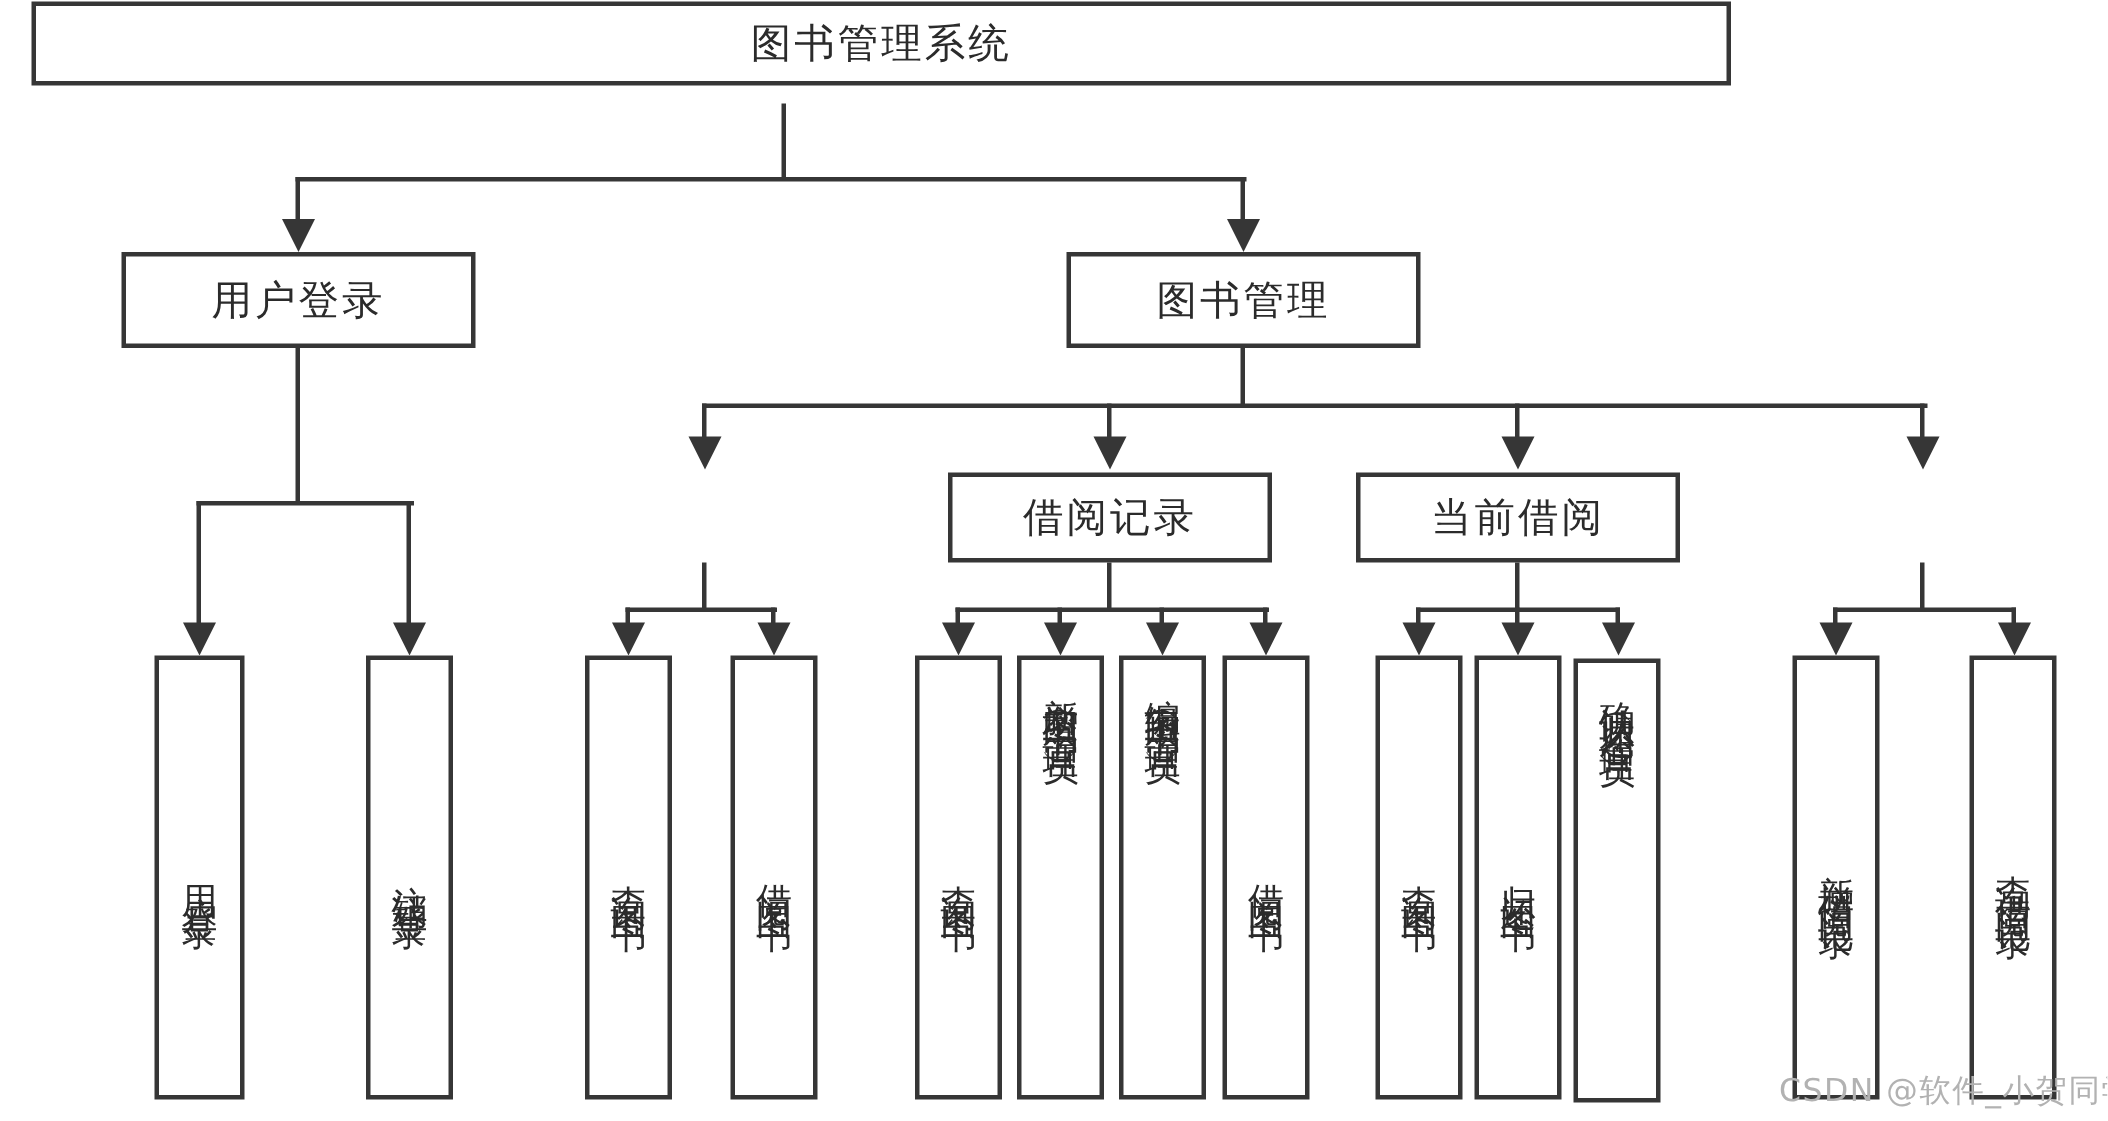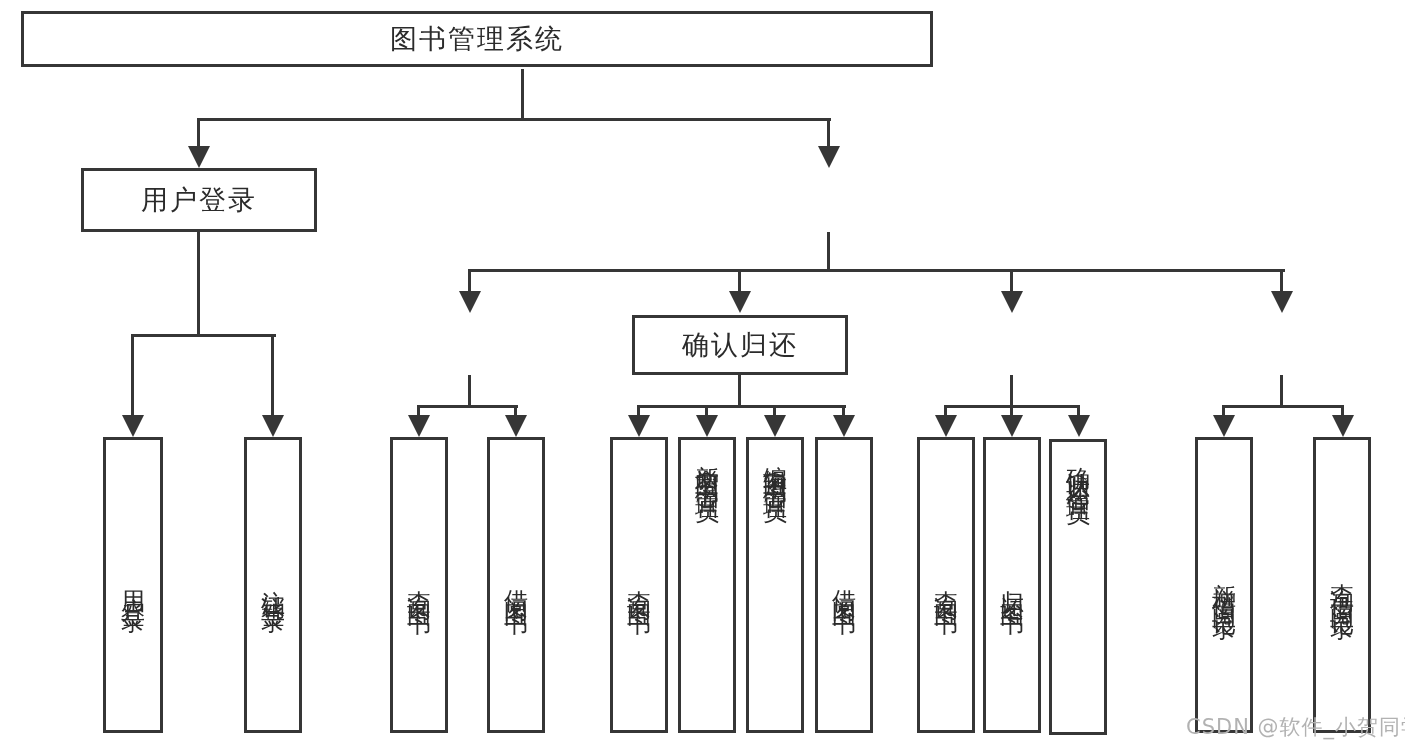--- a/index.html
+++ b/index.html
@@ -28,50 +28,52 @@
   .wm{
     position:absolute;left:1186px;top:713px;
     font-size:21px;letter-spacing:1px;color:#b2b2b2;white-space:nowrap;z-index:5;
   }
 </style>
 </head>
 <body>
 
 <div class="stage">
 
-  <div class="box hbox" style="left:21px;top:11px;width:912px;height:56px">图书管理系统</div>
+  <div class="box hbox" style="left:21px;top:1px;width:1133px;height:56px">图书管理系统</div>
 
   <div class="line vl" style="left:521px;top:69px;height:51px"></div>
   <div class="line hl" style="left:197px;top:118px;width:634px"></div>
   <div class="line vl" style="left:197px;top:118px;height:34px"></div>
   <div class="ah" style="left:188px;top:146px"></div>
   <div class="line vl" style="left:827px;top:118px;height:34px"></div>
   <div class="ah" style="left:818px;top:146px"></div>
 
   <div class="box hbox" style="left:81px;top:168px;width:236px;height:64px">用户登录</div>
+  <div class="box hbox" style="left:711px;top:168px;width:236px;height:64px">图书管理</div>
 
   <div class="line vl" style="left:197px;top:232px;height:104px"></div>
   <div class="line hl" style="left:131px;top:334px;width:145px"></div>
   <div class="line vl" style="left:131px;top:334px;height:86px"></div>
   <div class="ah" style="left:122px;top:415px"></div>
   <div class="line vl" style="left:271px;top:334px;height:86px"></div>
   <div class="ah" style="left:262px;top:415px"></div>
 
   <div class="line vl" style="left:827px;top:232px;height:40px"></div>
   <div class="line hl" style="left:468px;top:269px;width:817px"></div>
   <div class="line vl" style="left:468px;top:269px;height:28px"></div>
   <div class="ah" style="left:459px;top:291px"></div>
   <div class="line vl" style="left:738px;top:269px;height:28px"></div>
   <div class="ah" style="left:729px;top:291px"></div>
   <div class="line vl" style="left:1010px;top:269px;height:28px"></div>
   <div class="ah" style="left:1001px;top:291px"></div>
   <div class="line vl" style="left:1280px;top:269px;height:28px"></div>
   <div class="ah" style="left:1271px;top:291px"></div>
 
-  <div class="box hbox" style="left:632px;top:315px;width:216px;height:60px">确认归还</div>
+  <div class="box hbox" style="left:632px;top:315px;width:216px;height:60px">借阅记录</div>
+  <div class="box hbox" style="left:904px;top:315px;width:216px;height:60px">当前借阅</div>
 
   <div class="line vl" style="left:468px;top:375px;height:33px"></div>
   <div class="line hl" style="left:417px;top:405px;width:101px"></div>
   <div class="line vl" style="left:417px;top:405px;height:15px"></div>
   <div class="ah" style="left:408px;top:415px"></div>
   <div class="line vl" style="left:514px;top:405px;height:15px"></div>
   <div class="ah" style="left:505px;top:415px"></div>
 
   <div class="line vl" style="left:738px;top:375px;height:33px"></div>
   <div class="line hl" style="left:637px;top:405px;width:209px"></div>

